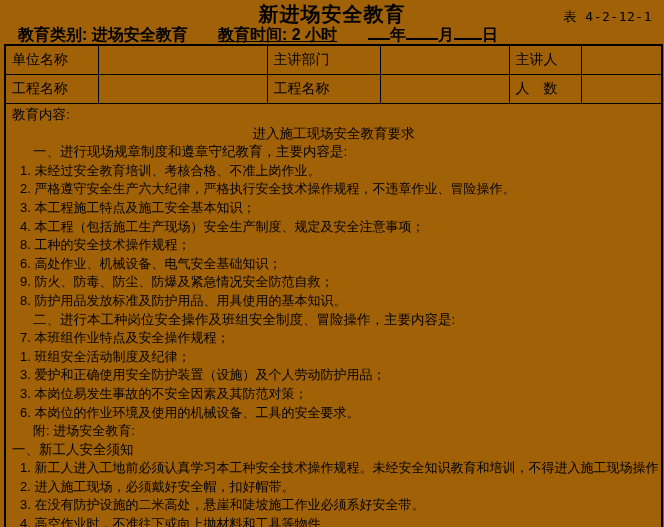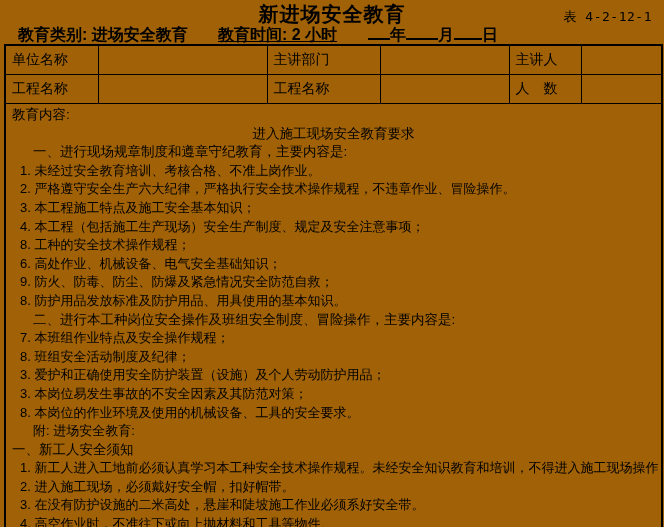--- a/index.html
+++ b/index.html
@@ -92,24 +92,24 @@
             <div class="cl i1">1. 未经过安全教育培训、考核合格、不准上岗作业。</div>
             <div class="cl i1">2. 严格遵守安全生产六大纪律，严格执行安全技术操作规程，不违章作业、冒险操作。</div>
             <div class="cl i1">3. 本工程施工特点及施工安全基本知识；</div>
             <div class="cl i1">4. 本工程（包括施工生产现场）安全生产制度、规定及安全注意事项；</div>
             <div class="cl i1">8. 工种的安全技术操作规程；</div>
             <div class="cl i1">6. 高处作业、机械设备、电气安全基础知识；</div>
             <div class="cl i1">9. 防火、防毒、防尘、防爆及紧急情况安全防范自救；</div>
             <div class="cl i1">8. 防护用品发放标准及防护用品、用具使用的基本知识。</div>
             <div class="cl bold i2">二、进行本工种岗位安全操作及班组安全制度、冒险操作，主要内容是:</div>
             <div class="cl i1">7. 本班组作业特点及安全操作规程；</div>
-            <div class="cl i1">8. 班组安全活动制度及纪律；</div>
+            <div class="cl i1">1. 班组安全活动制度及纪律；</div>
             <div class="cl i1">3. 爱护和正确使用安全防护装置（设施）及个人劳动防护用品；</div>
             <div class="cl i1">3. 本岗位易发生事故的不安全因素及其防范对策；</div>
-            <div class="cl i1">8. 本岗位的作业环境及使用的机械设备、工具的安全要求。</div>
+            <div class="cl i1">6. 本岗位的作业环境及使用的机械设备、工具的安全要求。</div>
             <div class="cl i2">附: 进场安全教育:</div>
             <div class="cl bold i0">一、新工人安全须知</div>
             <div class="cl i1">1. 新工人进入工地前必须认真学习本工种安全技术操作规程。未经安全知识教育和培训，不得进入施工现场操作。</div>
             <div class="cl i1">2. 进入施工现场，必须戴好安全帽，扣好帽带。</div>
             <div class="cl i1">3. 在没有防护设施的二米高处，悬崖和陡坡施工作业必须系好安全带。</div>
             <div class="cl i1">4. 高空作业时，不准往下或向上<span class="squiggle">抛材料和工具</span>等物件。</div>
           </td>
     </tr>
   </tbody>
     </table>

